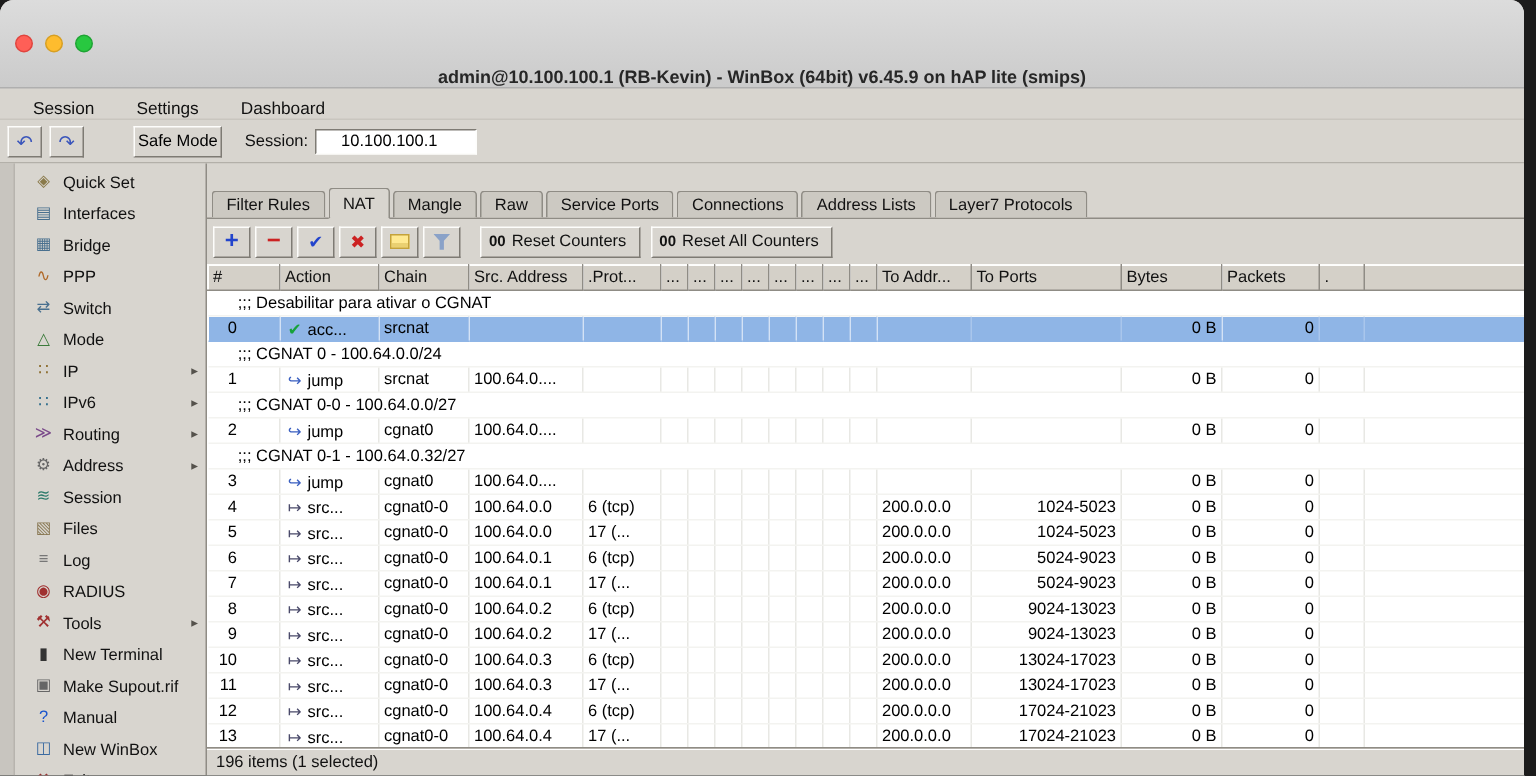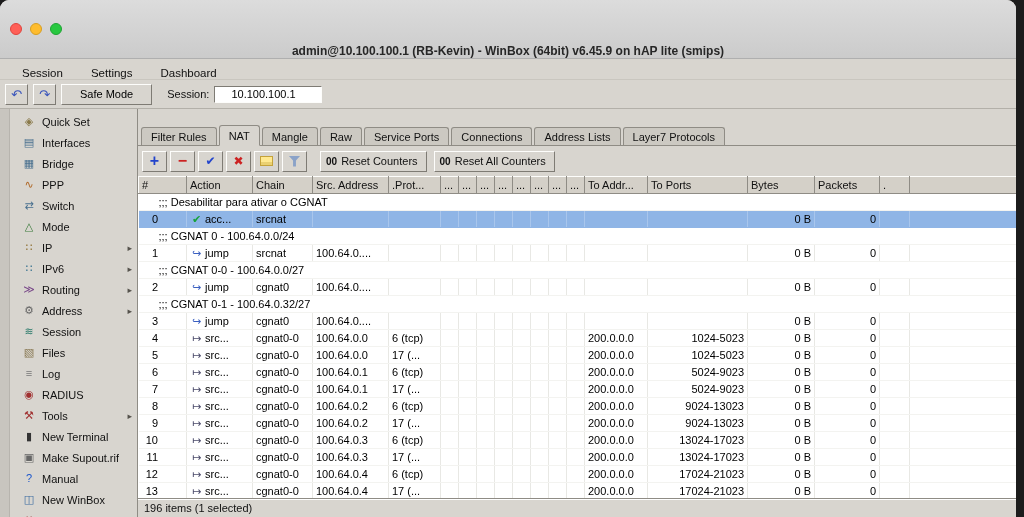--- a/index.html
+++ b/index.html
@@ -22,21 +22,21 @@
   
   .menubar { flex:0 0 21px; display:flex; align-items:flex-end; gap:28px; padding:0 22px;
     background:#d8d5cf; font-size:11.5px; color:#111; border-bottom:1px solid #c9c6bf; }
   .menu-item { cursor:default; }
   .toolbar { flex:0 0 29px; display:flex; align-items:center; gap:5px; padding:0 5px;
     background:#d8d5cf; border-bottom:1px solid #b3b0a9; }
   button { font:inherit; cursor:default; }
   .btn-raised { background:#d8d5cf; border:1px solid; border-color:#fdfdfb #7e7b74 #7e7b74 #fdfdfb; }
   .tbtn { height:21px; min-width:23px; display:flex; align-items:center; justify-content:center; }
   .arr { font-size:13px; line-height:1; color:#3a55bb; }
-  .safe-mode { padding:0 18px; font-size:11px; }
+  .safe-mode { padding:0 2px; font-size:11px;margin-left:28px; }
   .session-label { font-size:11px; margin-left:10px; color:#111; }
   .session-field { width:108px; height:17px; background:#fff; border:1px solid;
     border-color:#7e7b74 #fdfdfb #fdfdfb #7e7b74; font-size:11px; padding:0 16px;
     display:inline-flex; align-items:center; color:#000; }
 
   
   .content { flex:1; display:flex; min-height:0; }
   .left-strip { flex:0 0 10px; background:#c8c5bf; border-right:1px solid #b7b4ae; }
   .sidebar { flex:0 0 128px; background:#d8d5cf; border-right:1px solid #8f8c85; padding-top:2px; }
   .side-item { height:21px; display:flex; align-items:center; gap:6px; padding:0 5px 0 12px;

